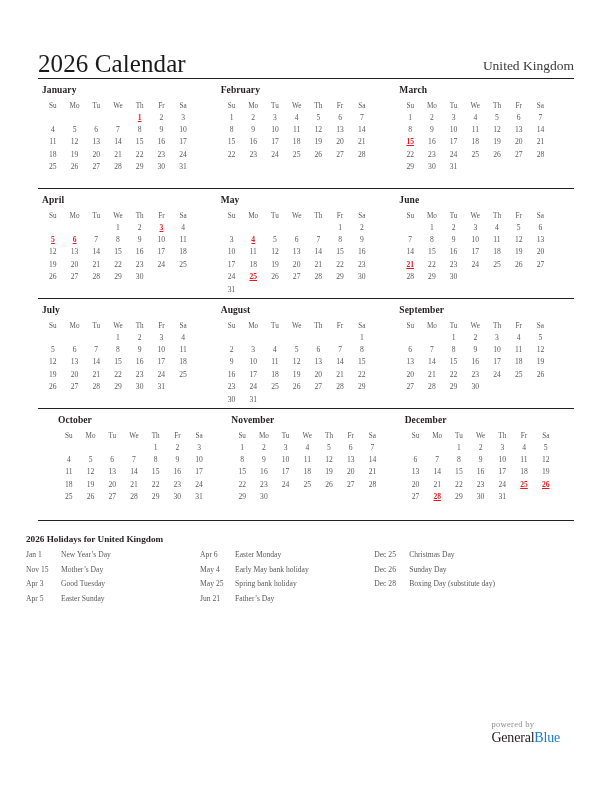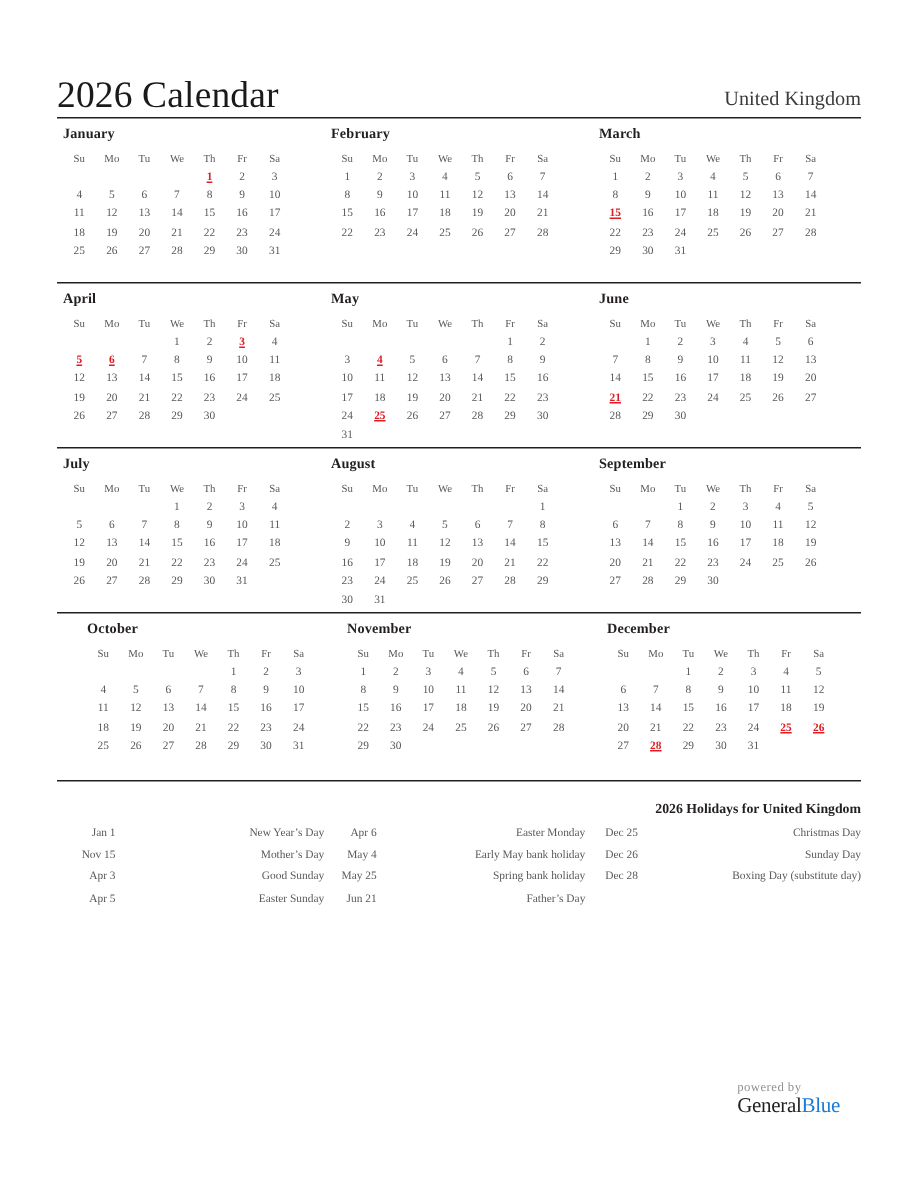--- a/index.html
+++ b/index.html
@@ -118,24 +118,23 @@
   table.mtab td.holiday {
     color: #e01b24;
     font-weight: bold;
     text-decoration: underline;
   }
   table.mtab td.empty { color: transparent; }
 
   
   .holidays {
     position: absolute;
-    left: 42px;
+    left: 26px;
     top: 534px;
     width: 532px;
-    text-align: right;
   }
   .holidays-title {
     font-size: 9.2px;
     font-weight: bold;
     color: #231f20;
     margin-bottom: 7px;
   }
   .holiday-cols {
     display: flex;
   }
@@ -975,21 +974,21 @@
           <div class="holiday-item">
             <span class="holiday-date">Jan 1</span>
             <span class="holiday-label">New Year’s Day</span>
           </div>
           <div class="holiday-item">
             <span class="holiday-date">Nov 15</span>
             <span class="holiday-label">Mother’s Day</span>
           </div>
           <div class="holiday-item">
             <span class="holiday-date">Apr 3</span>
-            <span class="holiday-label">Good Sunday</span>
+            <span class="holiday-label">Good Tuesday</span>
           </div>
           <div class="holiday-item">
             <span class="holiday-date">Apr 5</span>
             <span class="holiday-label">Easter Sunday</span>
           </div>
         </div>
         <div class="holiday-col">
           <div class="holiday-item">
             <span class="holiday-date">Apr 6</span>
             <span class="holiday-label">Easter Monday</span>

